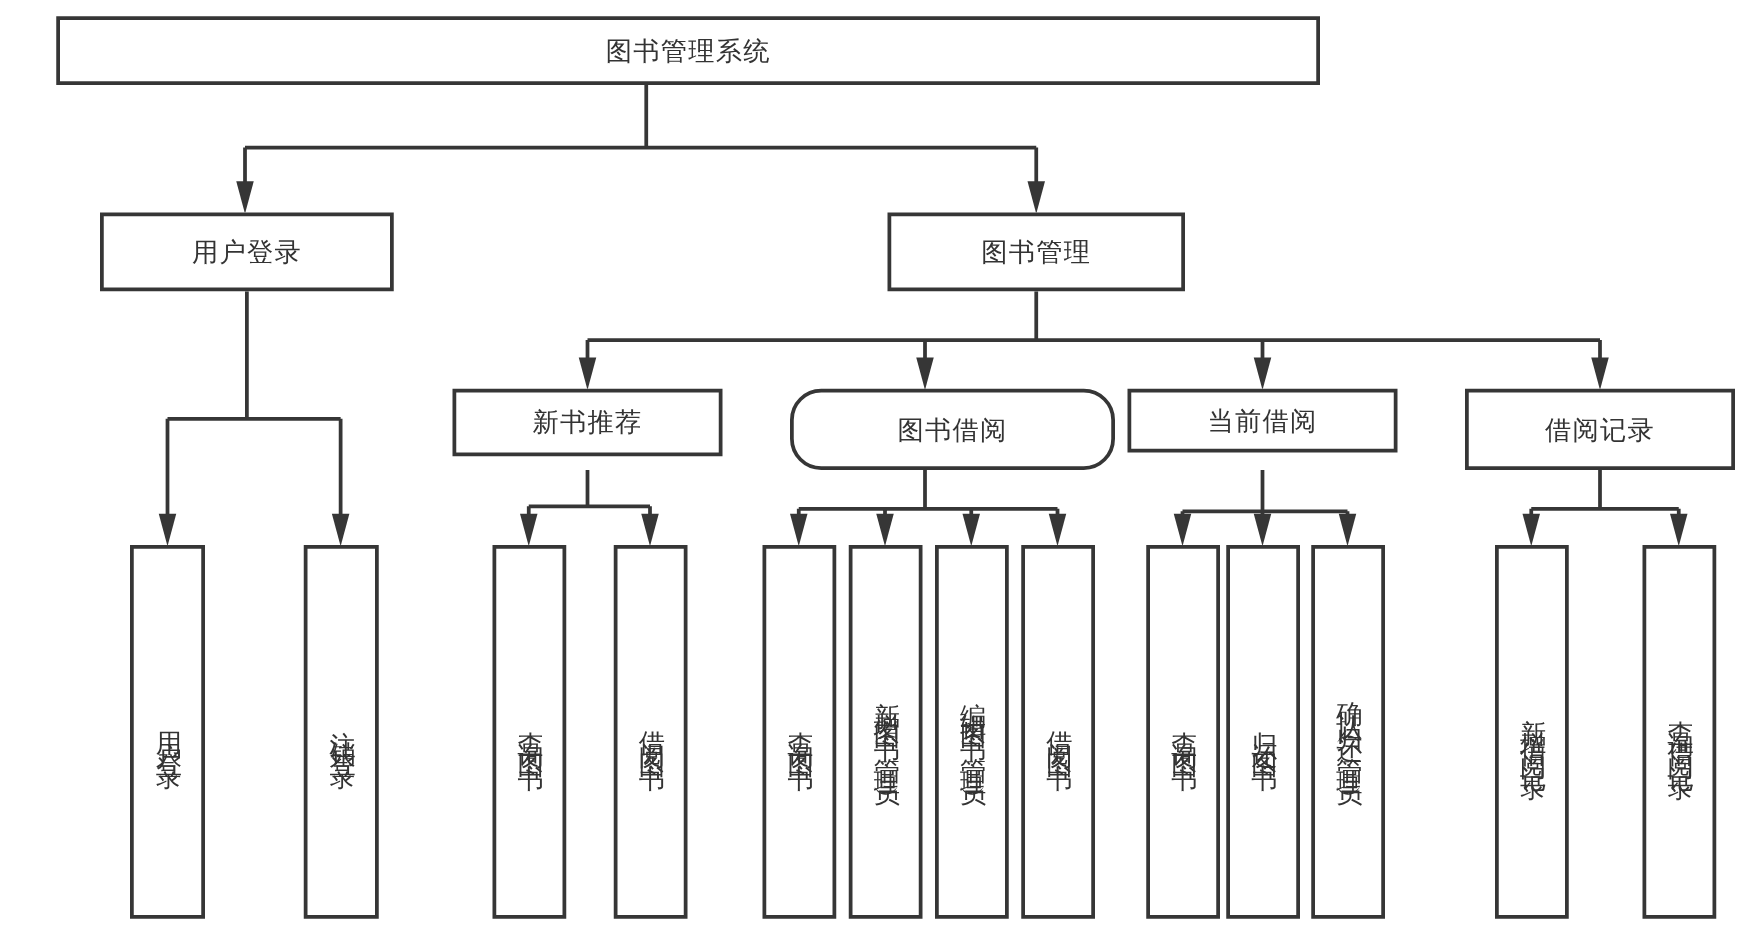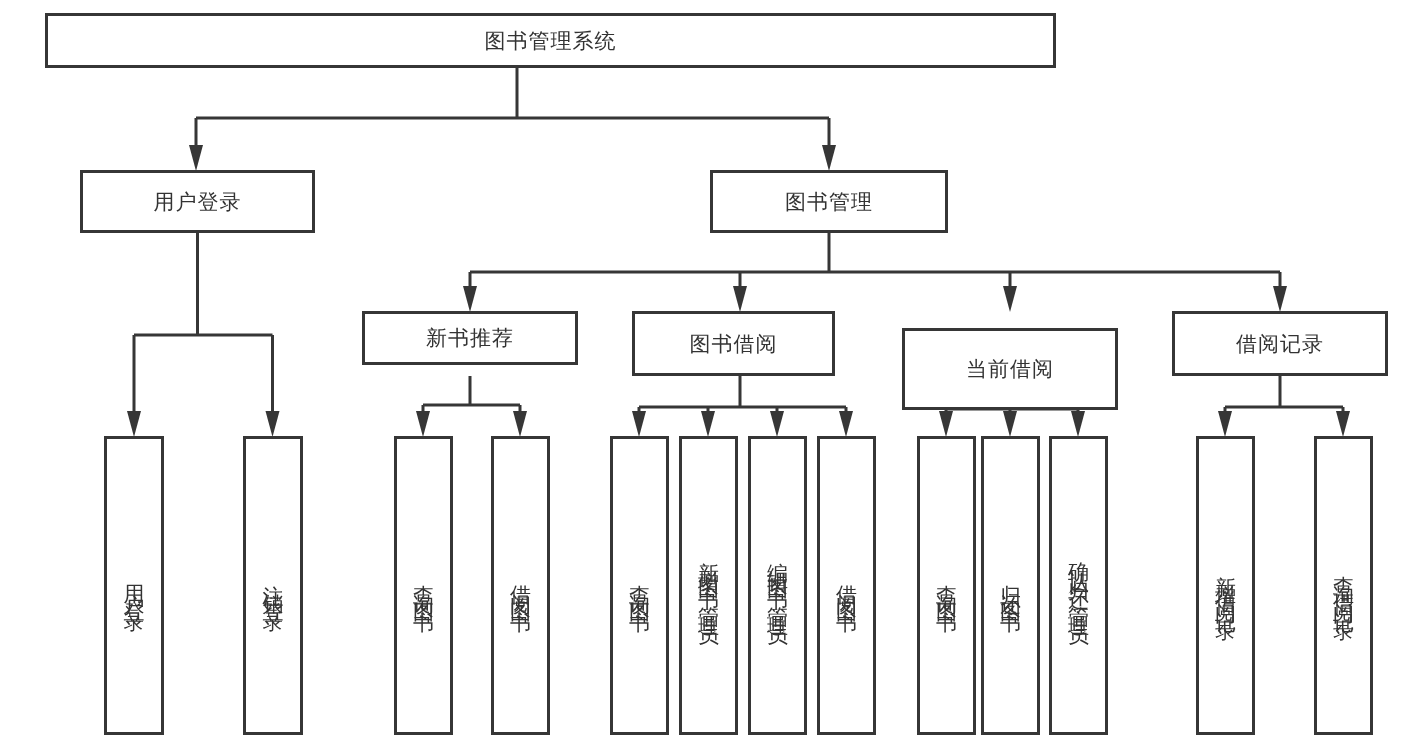--- a/index.html
+++ b/index.html
@@ -86,22 +86,22 @@
       <polygon points="1336,411 1350,411 1343,437"></polygon>
     </g>
   </svg>
 
   <div class="node" style="left:12px;top:13px;width:1011px;height:55px;margin-left:33px;">图书管理系统</div>
 
   <div class="node" style="left:80px;top:170px;width:235px;height:63px;">用户登录</div>
   <div class="node" style="left:710px;top:170px;width:238px;height:63px;font-family:Liberation Mono, monospace;">图书管理</div>
 
   <div class="node" style="left:362px;top:311px;width:216px;height:54px;">新书推荐</div>
-  <div class="node" style="left:632px;top:311px;width:203px;height:65px;">图书借阅</div>
-  <div class="node" style="left:902px;top:311px;width:216px;height:82px;margin-top:17px;">当前借阅</div>
+  <div class="node" style="left:632px;top:311px;width:260px;height:65px;border-radius:25px;">图书借阅</div>
+  <div class="node" style="left:902px;top:311px;width:216px;height:51px;">当前借阅</div>
   <div class="node" style="left:1172px;top:311px;width:216px;height:65px;">借阅记录</div>
 
   <div class="node vert" style="left:104px;top:436px;width:60px;height:299px;">用户登录</div>
   <div class="node vert" style="left:243px;top:436px;width:60px;height:299px;">注销登录</div>
 
   <div class="node vert" style="left:394px;top:436px;width:59px;height:299px;">查询图书</div>
   <div class="node vert" style="left:491px;top:436px;width:59px;height:299px;">借阅图书</div>
 
   <div class="node vert" style="left:610px;top:436px;width:59px;height:299px;">查询图书</div>
   <div class="node vert" style="left:679px;top:436px;width:59px;height:299px;">新增图书（管理员）</div>

